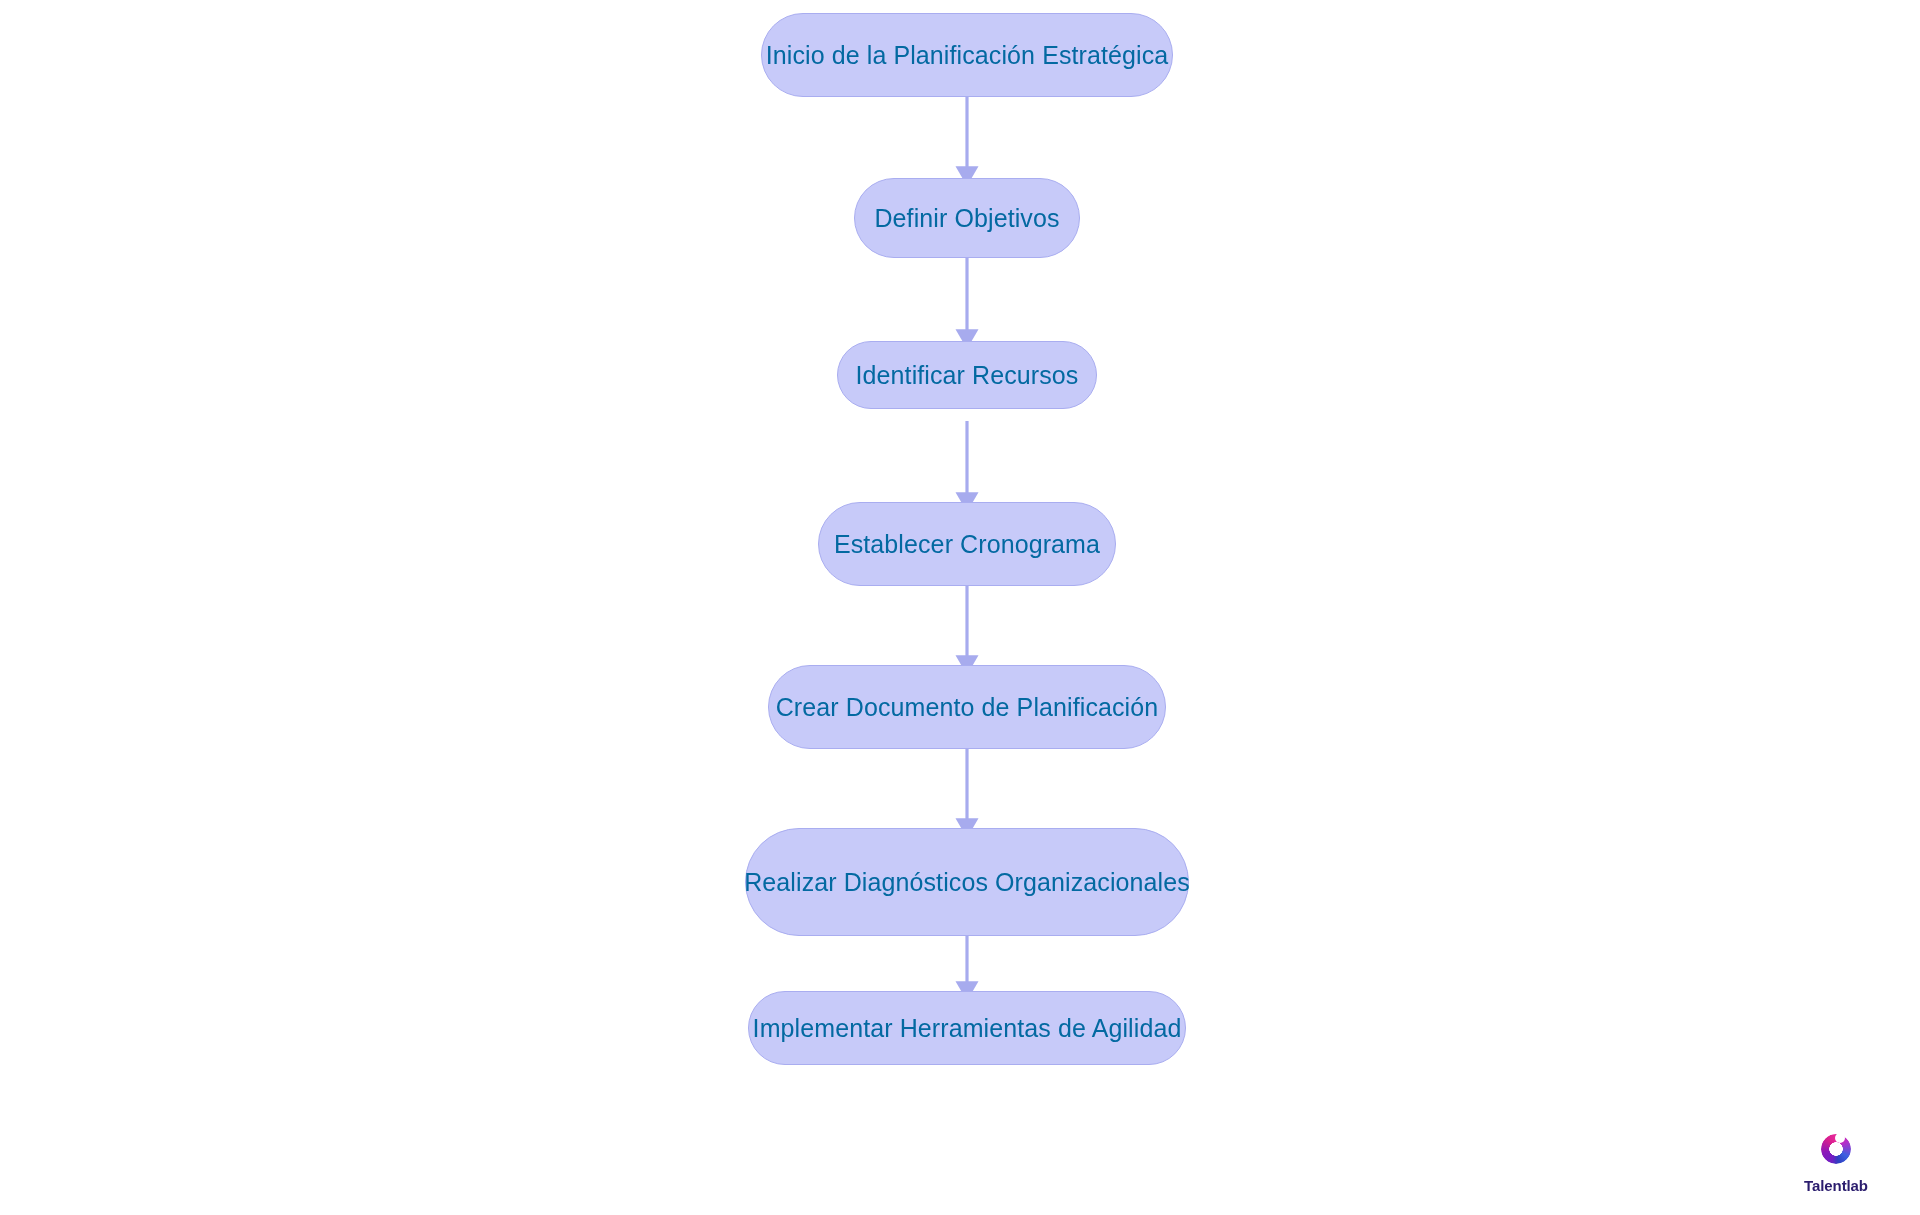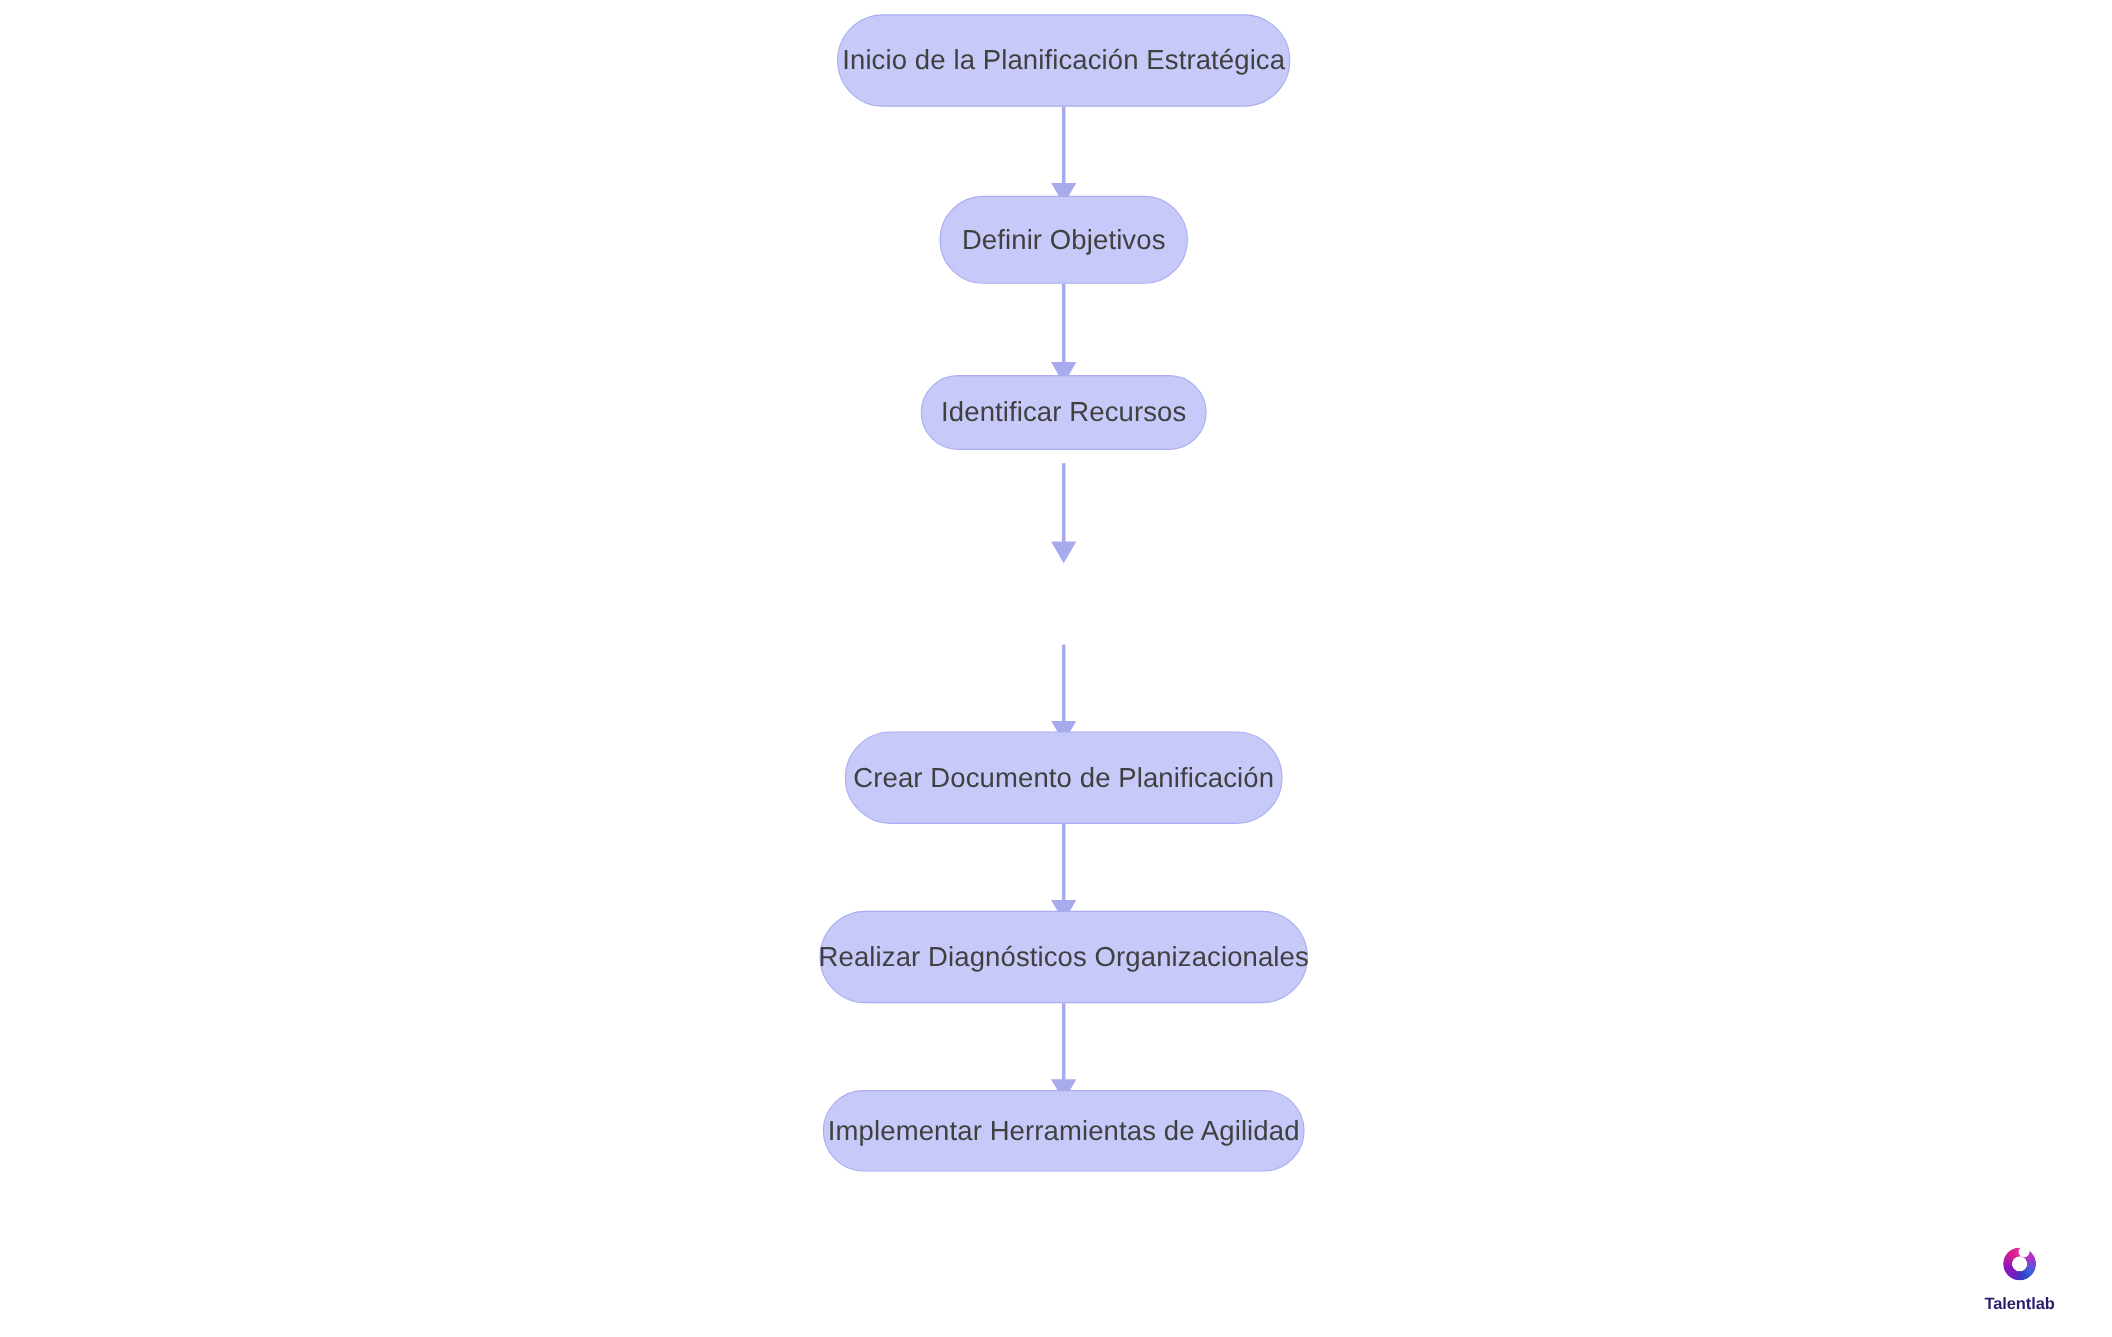--- a/index.html
+++ b/index.html
@@ -39,21 +39,21 @@
     box-sizing: border-box;
     display: flex;
     align-items: center;
     justify-content: center;
     background: #c7caf9;
     border: 1.5px solid #a9adf0;
     border-radius: 999px;
     transform: translateX(-50%);
   }
   .flow-node-label {
-    color: #404040;
+    color: #0369a1;
     font-family: "Liberation Sans", sans-serif;
     font-size: 25px;
     font-weight: 400;
     letter-spacing: 0.1px;
     white-space: nowrap;
     line-height: 1;
   }
 
   
   #brand-mark {
@@ -142,26 +142,29 @@
   </div>
 
   <div class="flow-node" style="left:967px; top:178px; width:226px; height:80px;align-items:center;">
     <span class="flow-node-label">Definir Objetivos</span>
   </div>
 
   <div class="flow-node" style="left:967px; top:341px; width:260px; height:68px;">
     <span class="flow-node-label">Identificar Recursos</span>
   </div>
 
+  <div class="flow-node" style="left:967px; top:502px; width:298px; height:84px;">
+    <span class="flow-node-label">Establecer Cronograma</span>
+  </div>
 
   <div class="flow-node" style="left:967px; top:665px; width:398px; height:84px;">
     <span class="flow-node-label">Crear Documento de Planificación</span>
   </div>
 
-  <div class="flow-node" style="left:967px; top:828px; width:444px; height:84px;">
+  <div class="flow-node" style="left:967px; top:828px; width:444px; height:108px;">
     <span class="flow-node-label">Realizar Diagnósticos Organizacionales</span>
   </div>
 
   <div class="flow-node" style="left:967px; top:991px; width:438px; height:74px;">
     <span class="flow-node-label">Implementar Herramientas de Agilidad</span>
   </div>
 
   <div id="brand-mark">
     <div id="brand-ring-wrap">
       <div class="brand-ring"></div>

